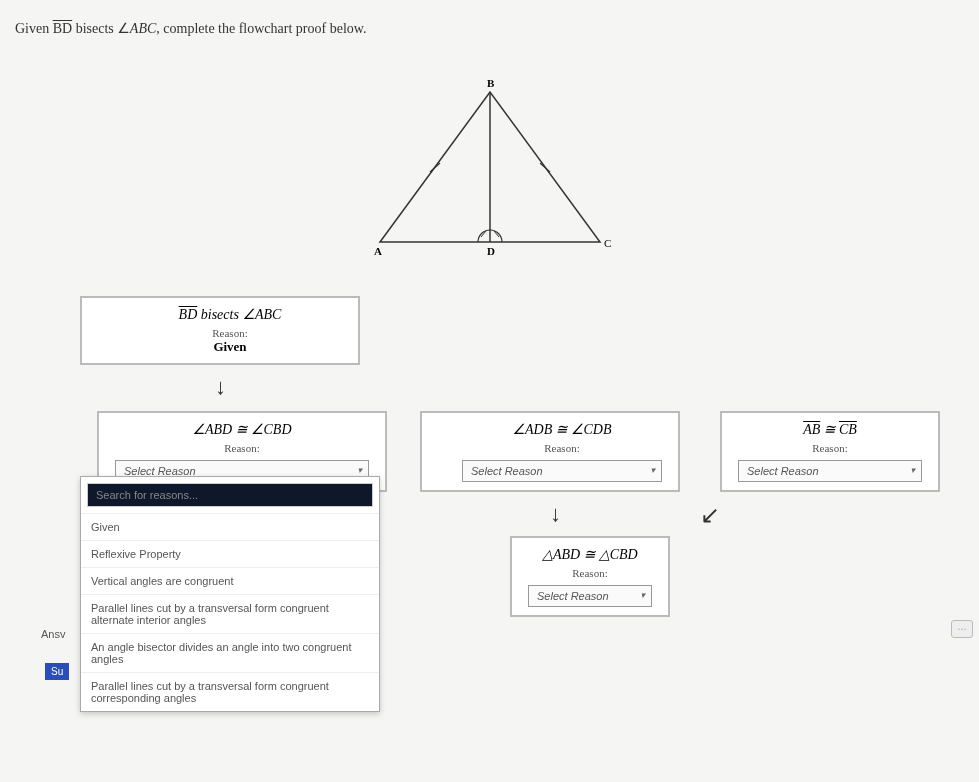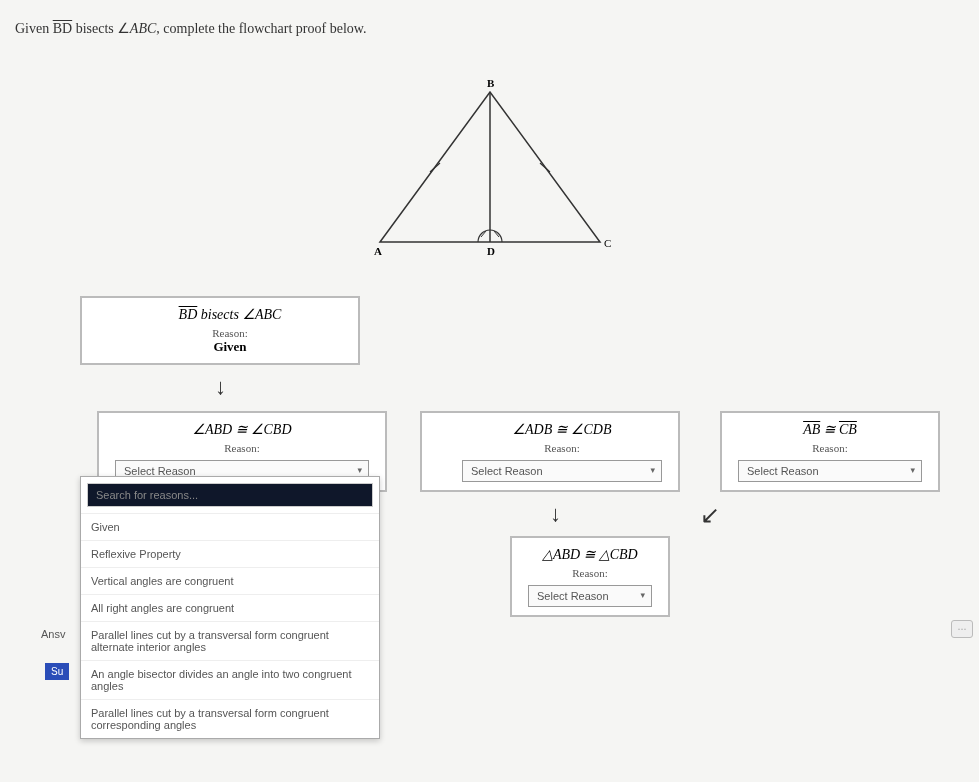--- a/index.html
+++ b/index.html
@@ -57,20 +57,21 @@
   border: 1px solid #999;
   background: #fafafa;
   font-size: 11px;
   color: #555;
   padding: 4px 20px 4px 8px;
   text-align: left;
   cursor: pointer;
   position: relative;
   margin-top: 6px;
   font-family: sans-serif;
+  font-style: italic;
 }
 .select-reason::after {
   content: "▾";
   position: absolute;
   right: 6px;
   font-size: 9px;
   color: #666;
 }
 .arrow {
   position: absolute;
@@ -206,21 +207,20 @@
     <div class="stmt">△ABD ≅ △CBD</div>
     <div class="reason-label">Reason:</div>
     <div class="select-reason">Select Reason</div>
   </div>
 
   <div class="dropdown">
     <div class="search" textcontent="Search for reasons..."><span>Search for reasons...</span></div>
     <div class="opt">Given</div>
     <div class="opt">Reflexive Property</div>
     <div class="opt">Vertical angles are congruent</div>
-    <div class="opt">All right angles are congruent</div>
     <div class="opt">Parallel lines cut by a transversal form congruent alternate interior angles</div>
     <div class="opt">An angle bisector divides an angle into two congruent angles</div>
     <div class="opt">Parallel lines cut by a transversal form congruent corresponding angles</div>
   </div>
 
   <div class="ansv">Ansv</div>
   <div class="su">Su</div>
 
 </div>
 

